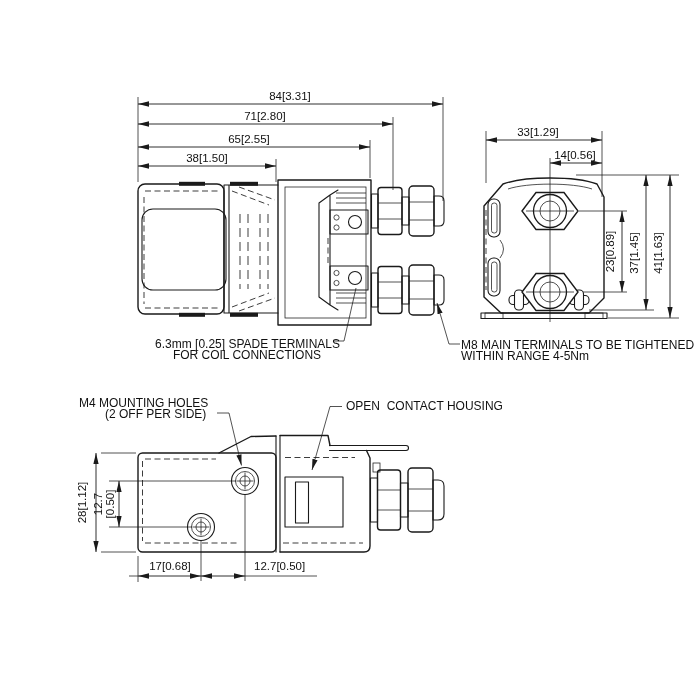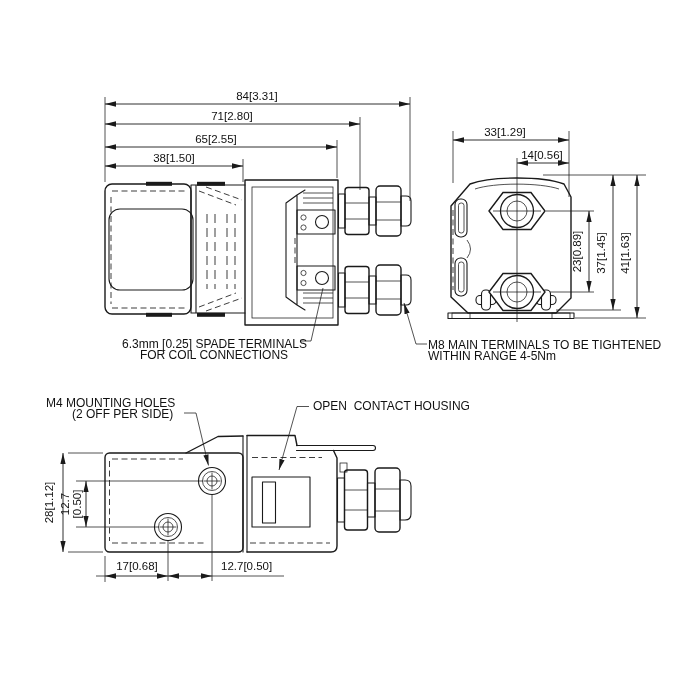--- a/index.html
+++ b/index.html
@@ -1,17 +1,17 @@
 <!DOCTYPE html>
 <html><head>
 <meta charset="utf-8">
 <style>
   html,body{margin:0;padding:0;background:#fff;}
   .page{position:relative;width:668px;height:700px;background:#ffffff;overflow:hidden;
-        font-family:"Liberation Sans",sans-serif;}
+        font-family:"Liberation Sans",sans-serif;margin-left:33px;}
   svg{display:block;}
   svg text{font-family:"Liberation Sans",sans-serif;font-size:11.5px;fill:#111;white-space:pre;}
   svg text.ann{font-size:12px;}
   .ol{fill:none;stroke:#1a1a1a;stroke-width:1.4;stroke-linejoin:round;stroke-linecap:round;}
   .ol2{fill:none;stroke:#1a1a1a;stroke-width:1.1;stroke-linejoin:round;stroke-linecap:round;}
   .thin{fill:none;stroke:#1a1a1a;stroke-width:0.75;}
   .dim{fill:none;stroke:#1a1a1a;stroke-width:0.9;}
   .dash{fill:none;stroke:#1a1a1a;stroke-width:0.85;stroke-dasharray:6 3.5;}
   .dashl{fill:none;stroke:#1a1a1a;stroke-width:0.85;stroke-dasharray:9 5;}
   .fillb{fill:#1a1a1a;stroke:none;}

